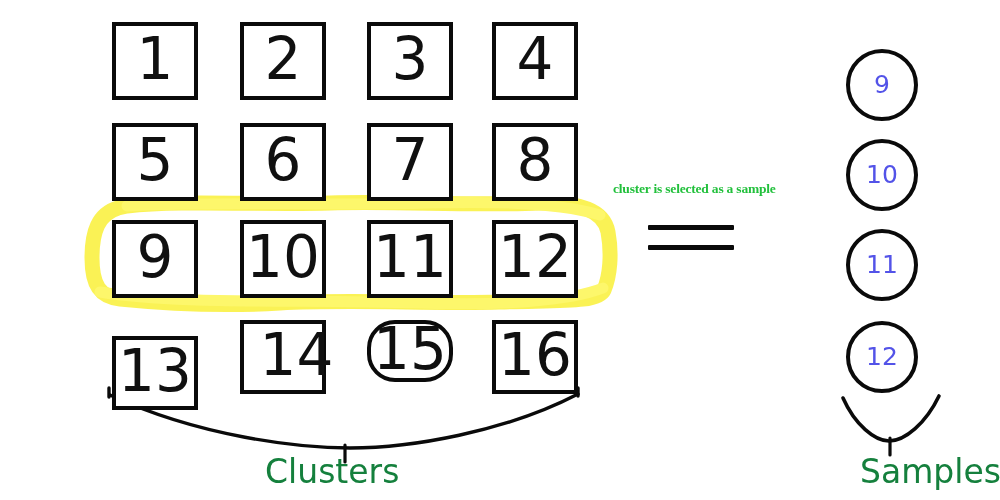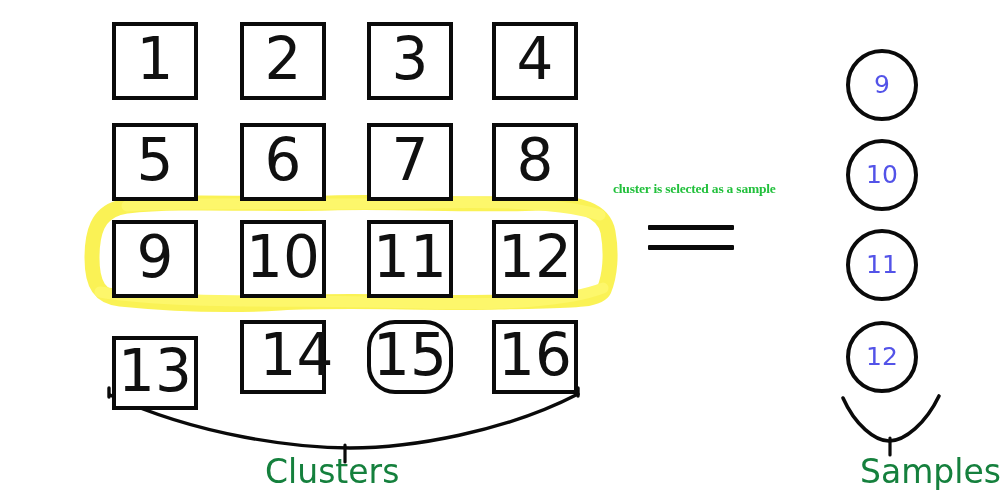--- a/index.html
+++ b/index.html
@@ -162,21 +162,21 @@
     <div class="cluster-box" style="left:492px; top:220px; width:86px; height:78px;">
       <span class="num">12</span>
     </div>
 
     <div class="cluster-box" style="left:112px; top:304px; width:86px; height:74px;margin-top:32px;">
       <span class="num">13</span>
     </div>
     <div class="cluster-box" style="left:240px; top:320px; width:86px; height:74px;padding-left:27px;">
       <span class="num">14</span>
     </div>
-    <div class="cluster-box" style="left:367px; top:320px; width:86px; height:74px;border-radius:28px;">
+    <div class="cluster-box" style="left:367px; top:320px; width:86px; height:62px;border-radius:28px;">
       <span class="num">15</span>
     </div>
     <div class="cluster-box" style="left:492px; top:320px; width:86px; height:74px;align-items:center;">
       <span class="num">16</span>
     </div>
   </div>
 
   <div>
     <div class="equals-bar" style="left:648px; top:225px; width:86px; height:5px;"></div>
     <div class="equals-bar" style="left:648px; top:245px; width:86px; height:5px;"></div>

